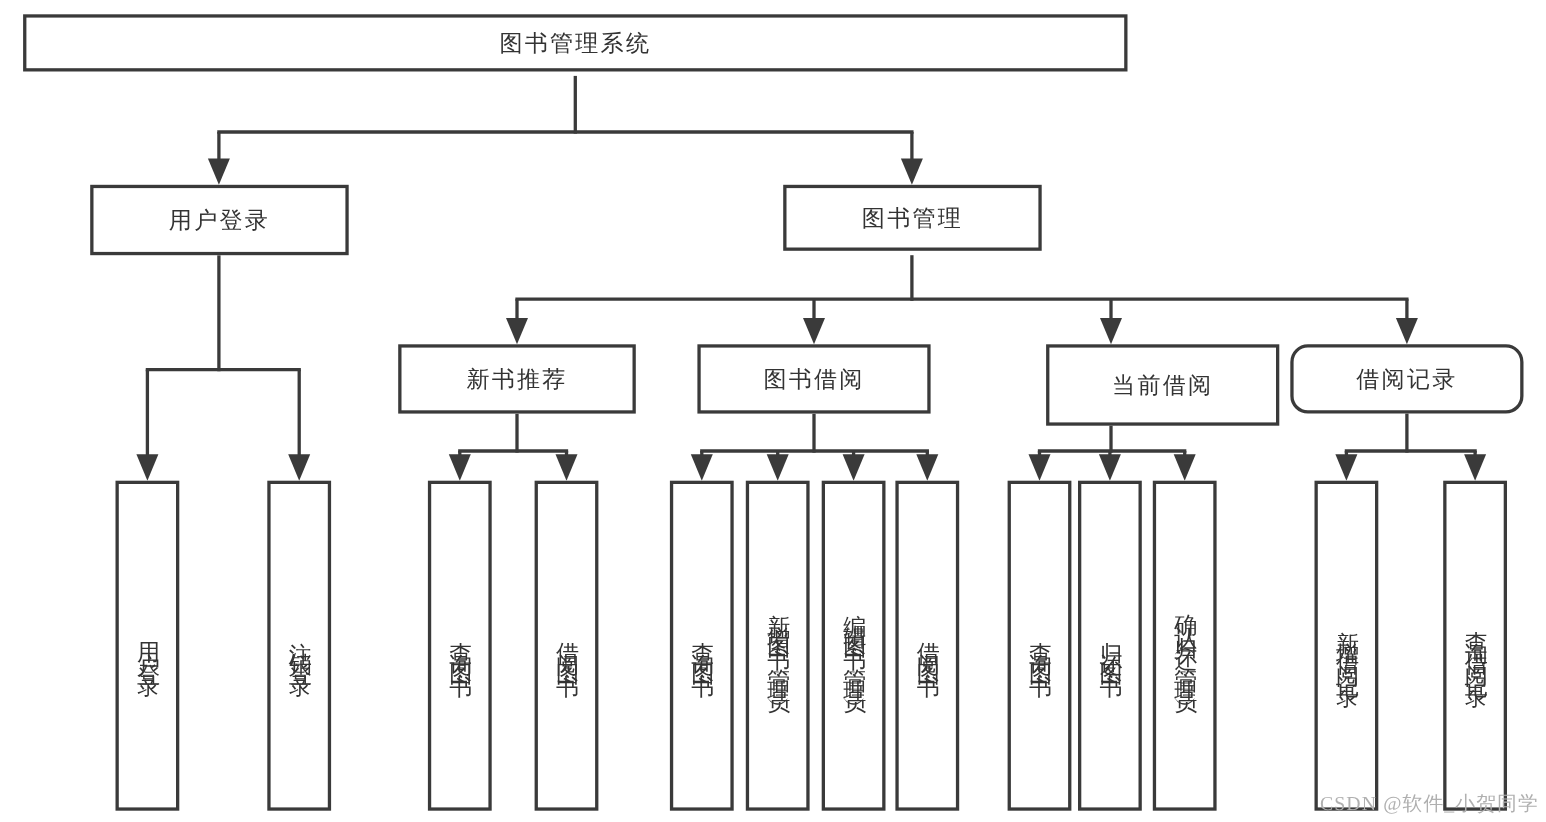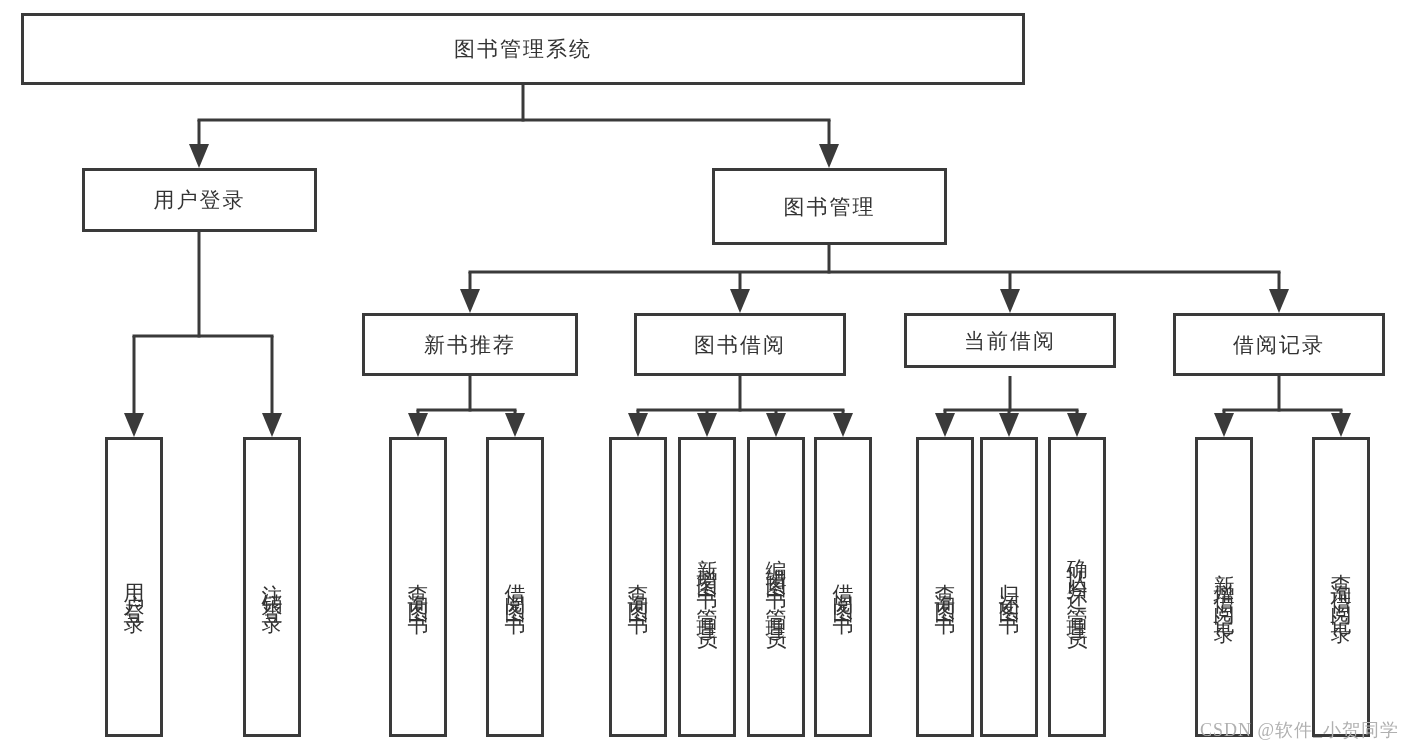--- a/index.html
+++ b/index.html
@@ -28,29 +28,29 @@
   .box.h span{
     font-size:21px;font-weight:500;letter-spacing:2px;white-space:nowrap;
   }
   .box.v span{
     writing-mode:vertical-rl;
     font-size:21px;font-weight:500;
     letter-spacing:10px;
     white-space:nowrap;
   }
   
-  #n-root{left:21px;top:13px;width:1004px;height:72px;}
+  #n-root{left:21px;top:13px;width:1004px;height:52px;}
   
   #n-user-login{left:82px;top:168px;width:235px;height:64px;}
-  #n-book-mgmt{left:712px;top:168px;width:235px;height:77px;}
+  #n-book-mgmt{left:712px;top:168px;width:235px;height:60px;}
   
   #n-new-book-rec{left:362px;top:313px;width:216px;height:63px;font-family:Liberation Serif, serif;}
   #n-book-borrow{left:634px;top:313px;width:212px;height:63px;}
-  #n-current-borrow{left:904px;top:313px;width:212px;height:55px;}
-  #n-borrow-records{left:1173px;top:313px;width:212px;height:63px;}
+  #n-current-borrow{left:951px;top:313px;width:212px;height:74px;}
+  #n-borrow-records{left:1173px;top:313px;width:212px;height:63px;border-radius:16px;}
   
   .leaf{top:437px;width:58px;height:300px;}
   #n-leaf-user-login{left:105px;}
   #n-leaf-logout{left:243px;}
   #n-leaf-rec-query{left:389px;}
   #n-leaf-rec-borrow{left:486px;}
   #n-leaf-bb-query{left:609px;}
   #n-leaf-bb-add{left:678px;}
   #n-leaf-bb-edit{left:747px;}
   #n-leaf-bb-borrow{left:814px;}

